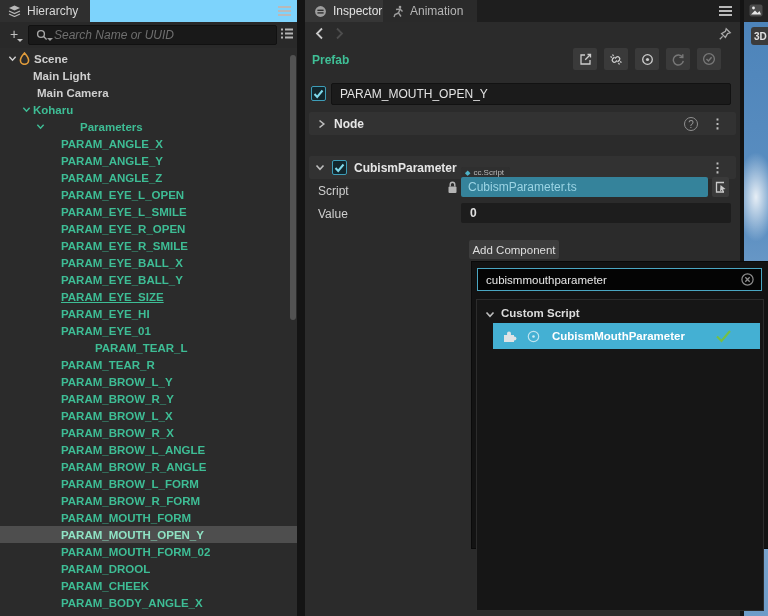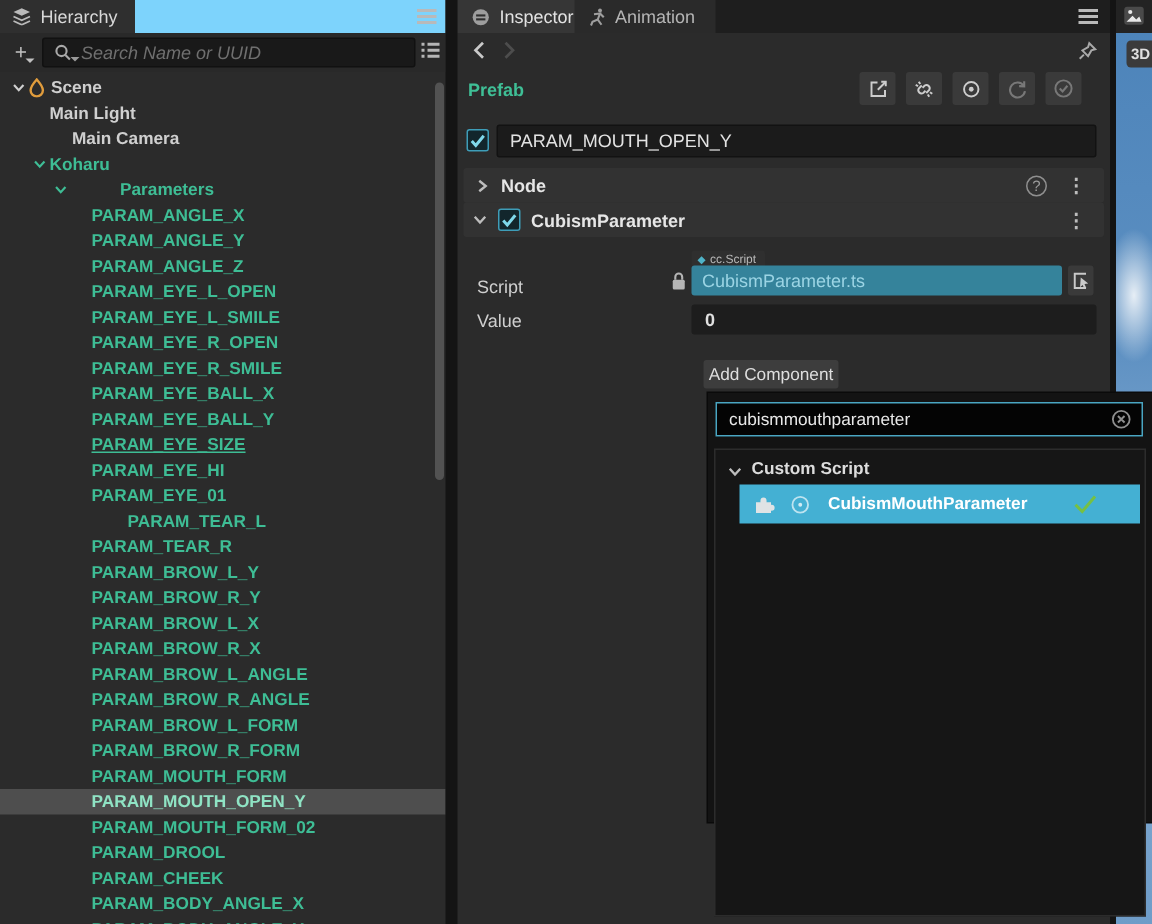--- a/index.html
+++ b/index.html
@@ -147,21 +147,21 @@
     </span>
     <span class="tlabel">Scene</span>
   </div>
       <div class="trow white" style="padding-left: 20px;">
     <span class="tchev empty">
       
     </span>
 
     <span class="tlabel">Main Light</span>
   </div>
-      <div class="trow white" style="padding-left: 35px;">
+      <div class="trow white" style="padding-left: 24px;">
     <span class="tchev empty">
       
     </span>
 
     <span class="tlabel">Main Camera</span>
   </div>
       <div class="trow green" style="padding-left: 20px;">
     <span class="tchev">
       <svg width="9" height="9" viewBox="0 0 10 10">
             <path d="M1.5 3 5 6.8 8.5 3" fill="none" stroke="currentColor" stroke-width="1.6"></path>
@@ -256,21 +256,21 @@
 
     <span class="tlabel">PARAM_EYE_HI</span>
   </div>
       <div class="trow green" style="padding-left: 48px;">
     <span class="tchev empty">
       
     </span>
 
     <span class="tlabel">PARAM_EYE_01</span>
   </div>
-      <div class="trow green" style="padding-left: 72px;">
+      <div class="trow green" style="padding-left: 48px; gap: 34px;">
     <span class="tchev empty">
       
     </span>
 
     <span class="tlabel">PARAM_TEAR_L</span>
   </div>
       <div class="trow green" style="padding-left: 48px;">
     <span class="tchev empty">
       
     </span>
@@ -495,21 +495,21 @@
     <span style="margin-left:8px;">
       <svg width="9" height="10" viewBox="0 0 9 10">
           <path d="M2.5 1.5 6.8 5 2.5 8.5" fill="none" stroke="#bdbdbd" stroke-width="1.6"></path>
         </svg>
     </span>
     <span class="slabel" style="margin-left:8px;">Node</span>
     <span class="help">?</span>
     <span class="kebab">⋮</span>
   </div>
 
-  <div class="sect" style="top:135px;">
+  <div class="sect" style="top:156px;">
     <span style="margin-left:6px;">
       <svg width="10" height="9" viewBox="0 0 10 9">
           <path d="M1.5 2.5 5 6.3 8.5 2.5" fill="none" stroke="#bdbdbd" stroke-width="1.6"></path>
         </svg>
     </span>
     <span class="cb" style="position:static; margin-left:7px;">
       <svg width="11" height="10" viewBox="0 0 11 10">
           <path d="M1.5 5 4.2 8 9.5 1.5" fill="none" stroke="#7fd8ea" stroke-width="2"></path>
         </svg>
     </span>

